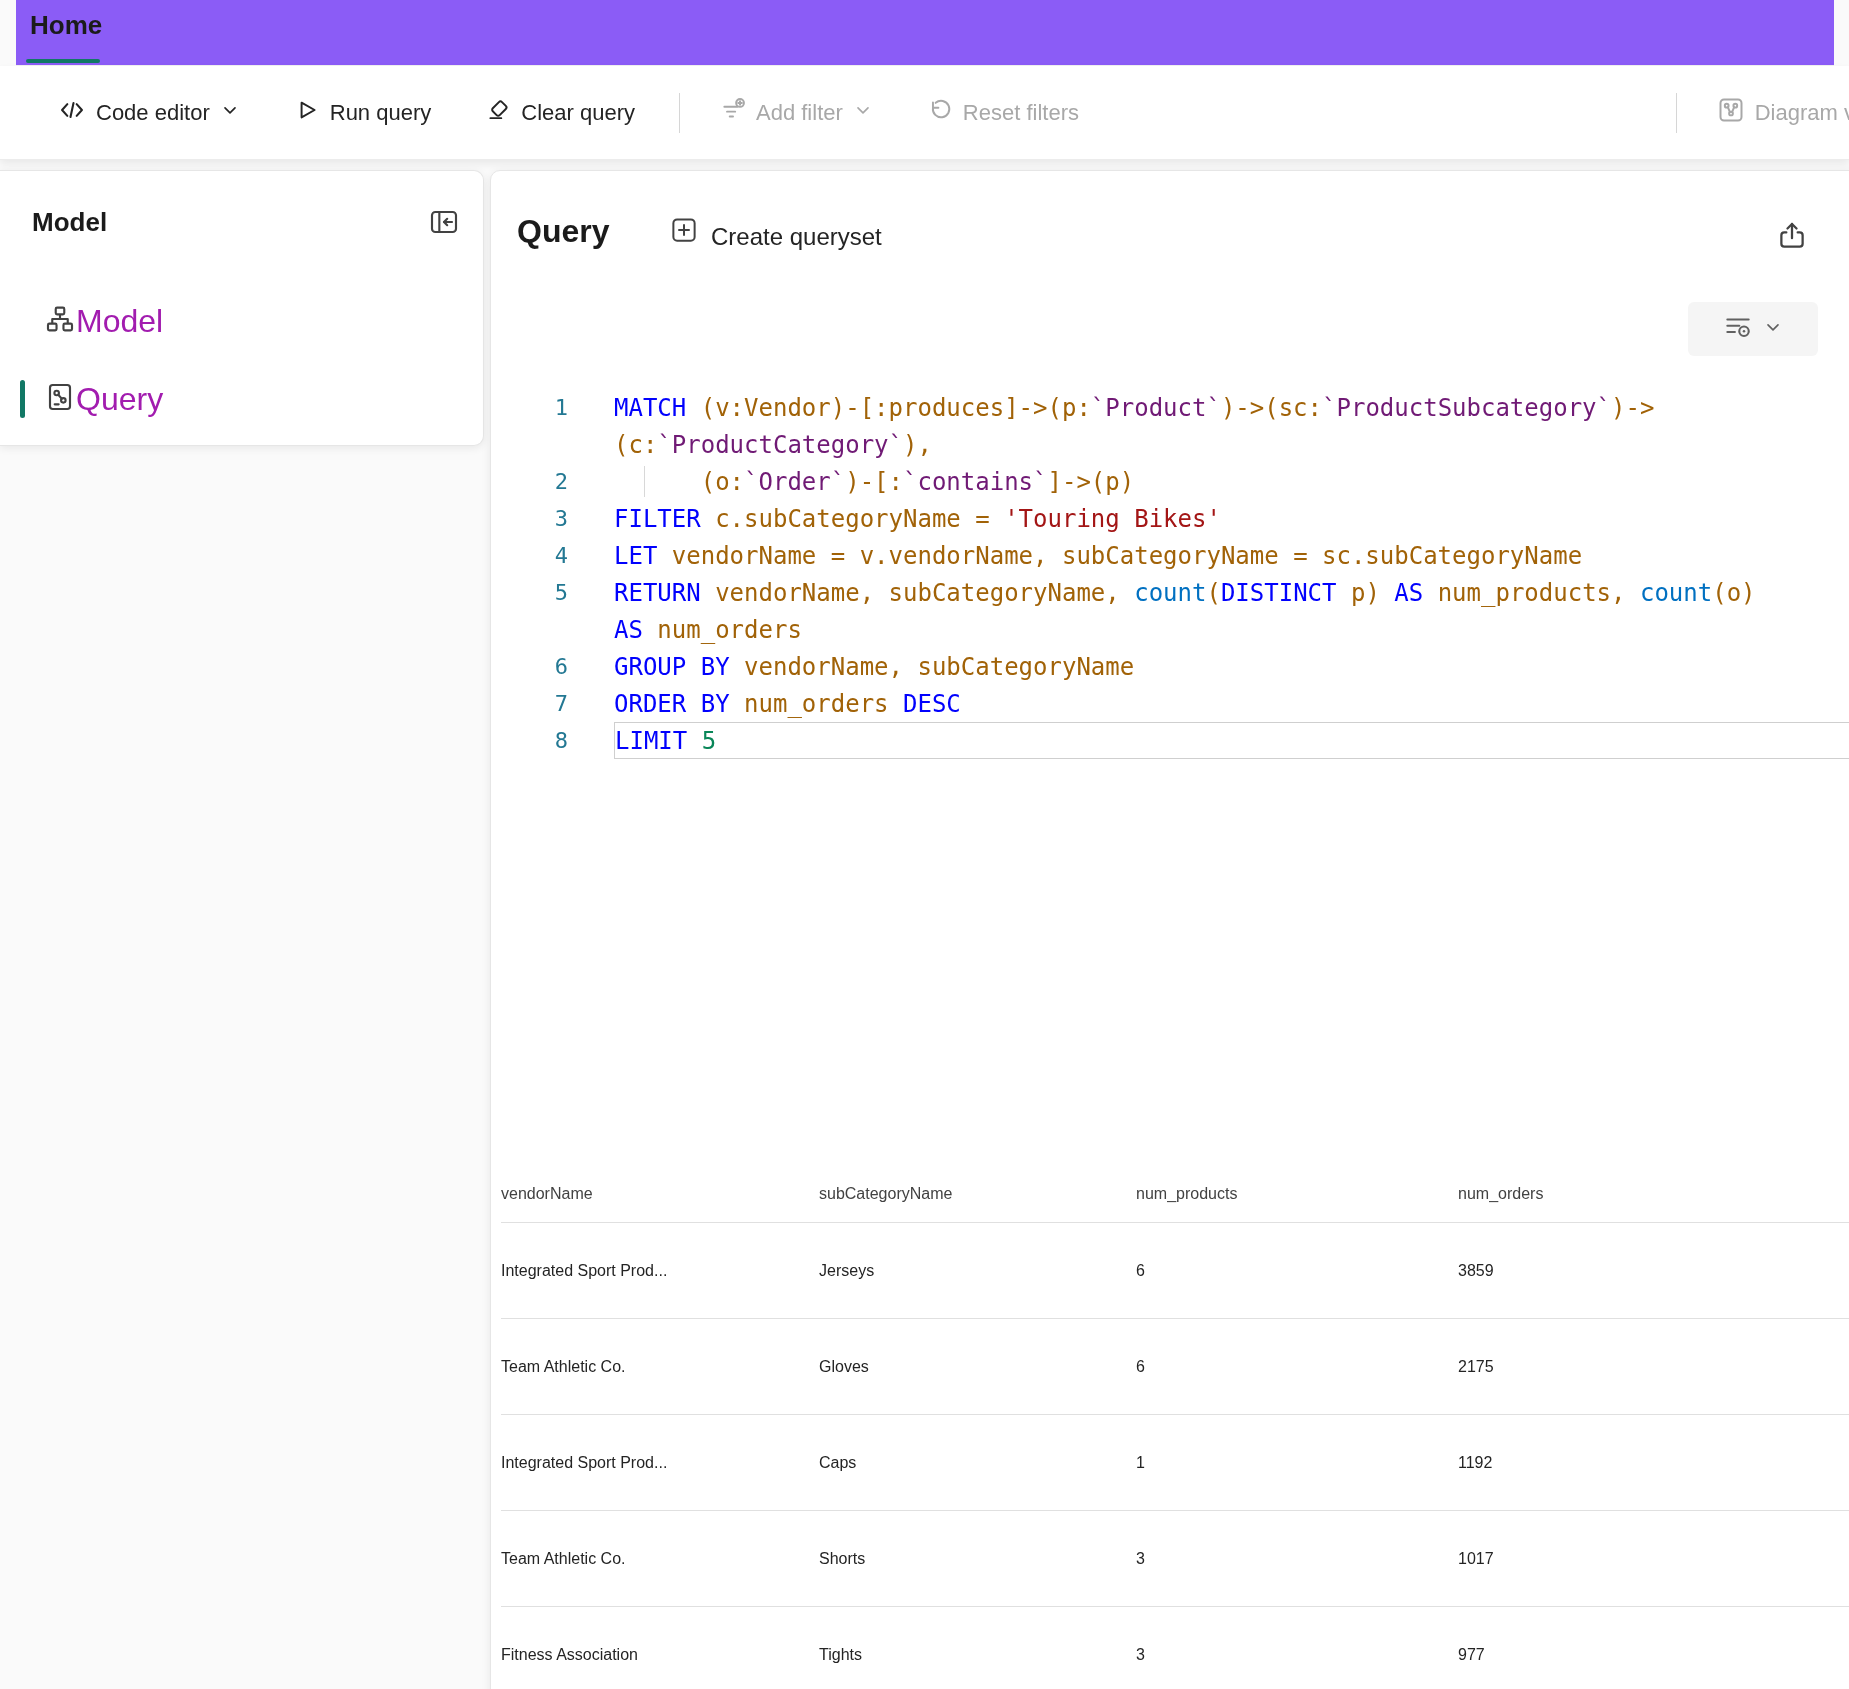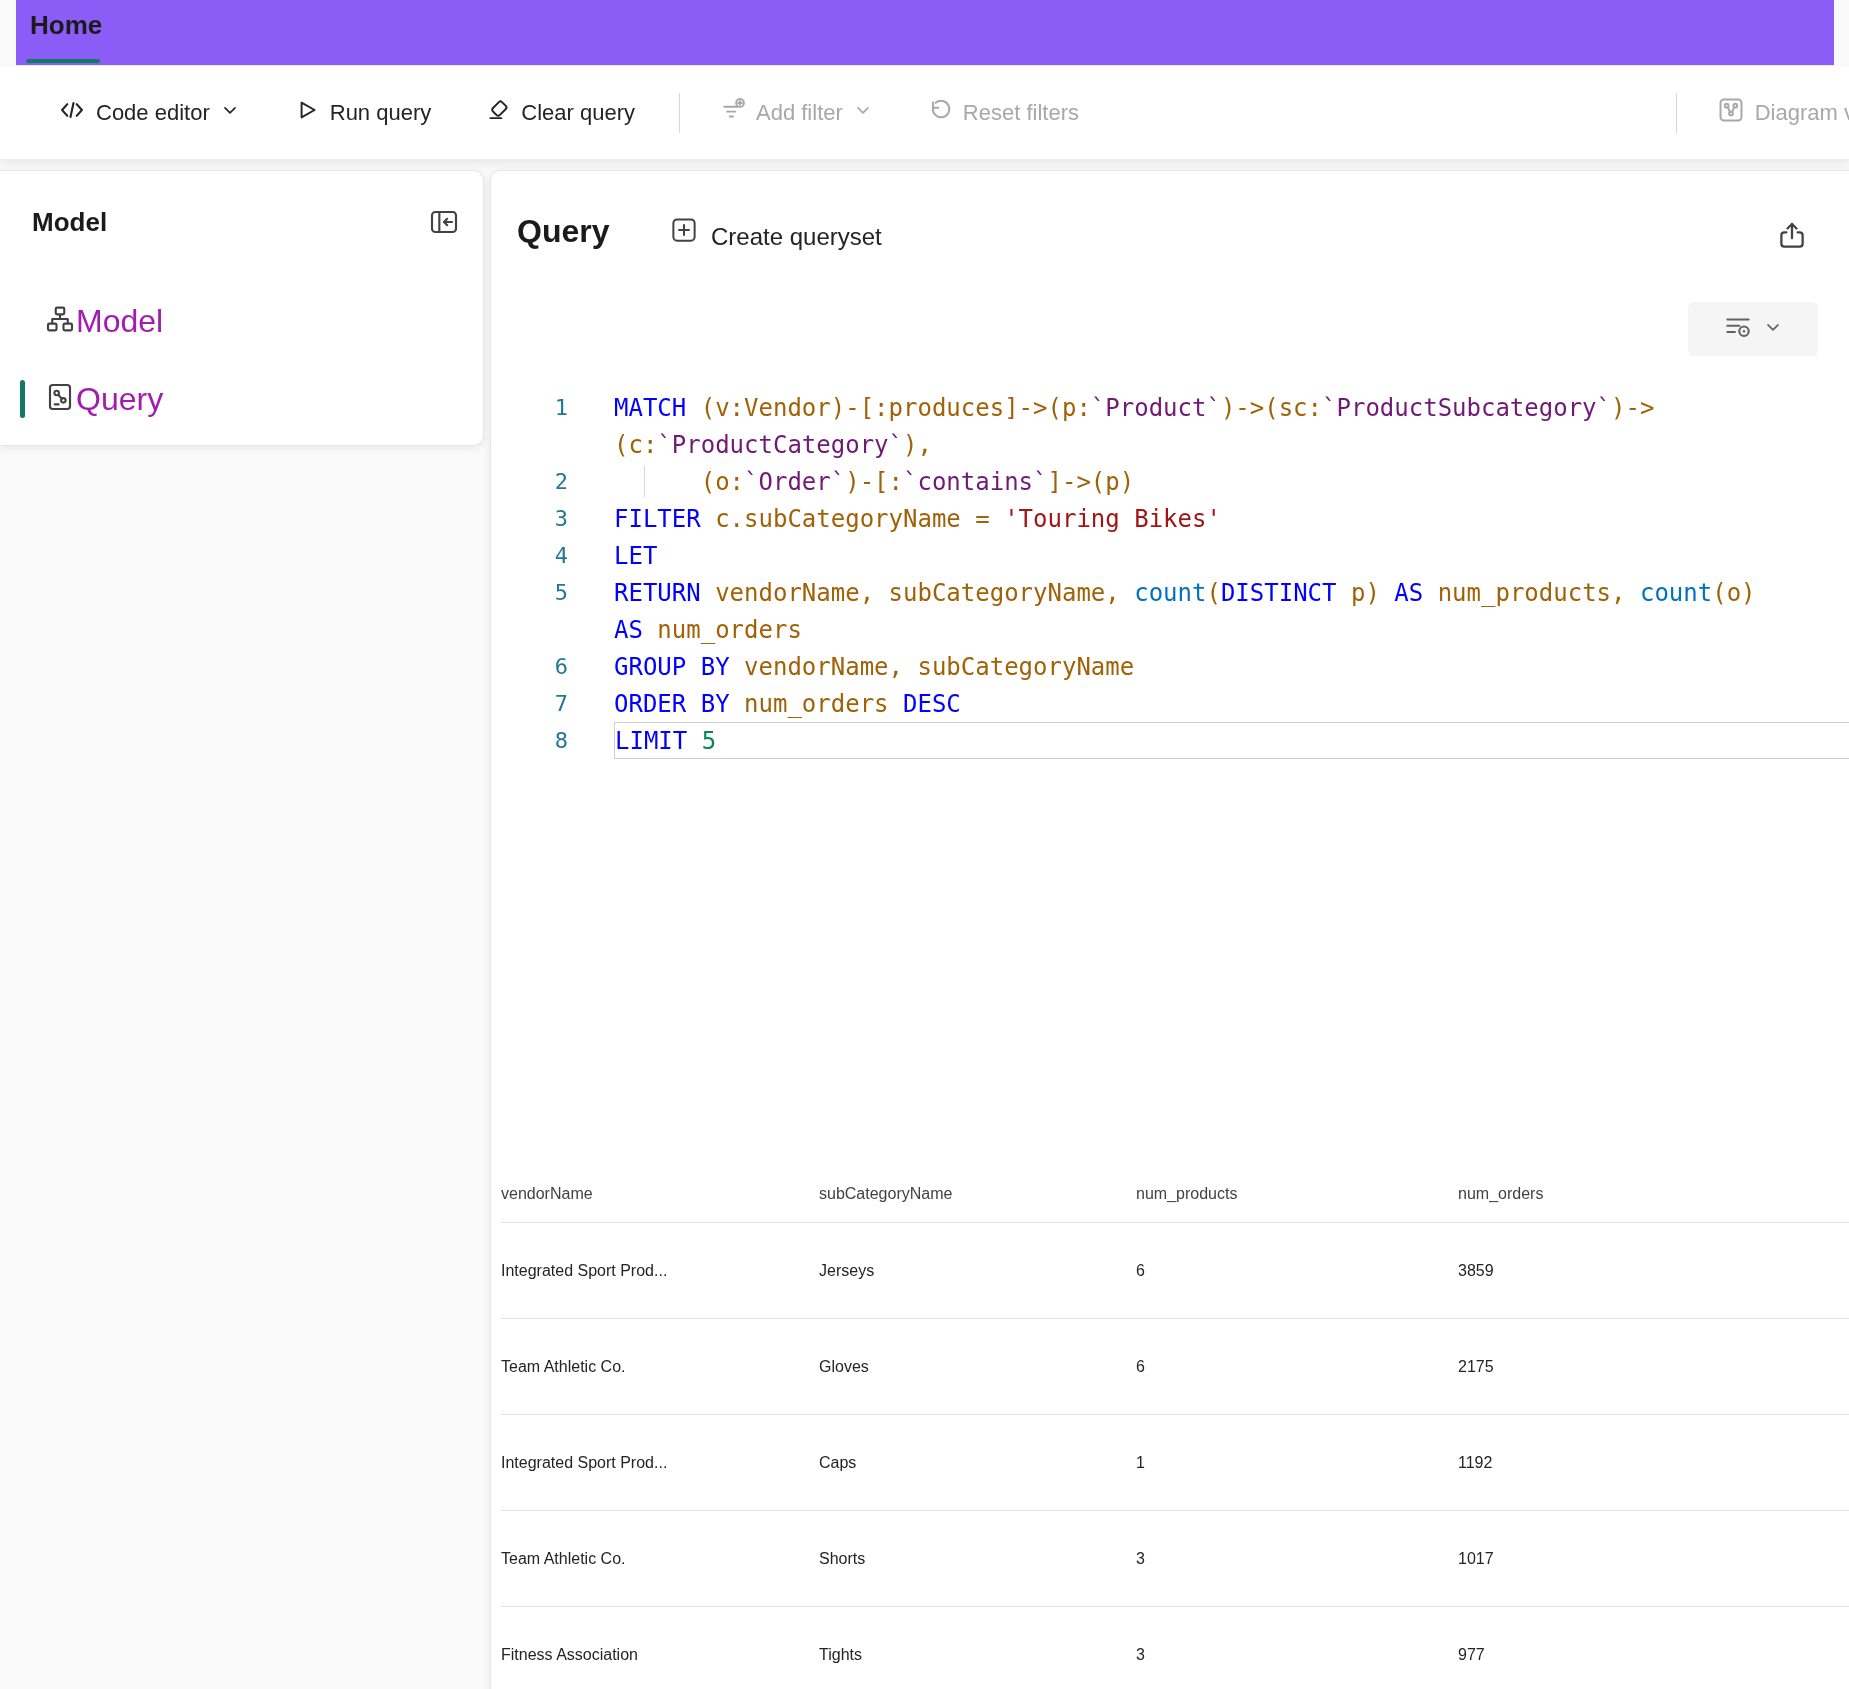--- a/index.html
+++ b/index.html
@@ -266,21 +266,21 @@
       <div class="ed-line">
         <div class="gutter">2</div>
         <div class="code"><span class="indent-guide"></span><span class="seg-p">      (o:</span><span class="seg-t">`Order`</span><span class="seg-p">)-[:</span><span class="seg-t">`contains`</span><span class="seg-p">]-&gt;(p)</span></div>
       </div>
       <div class="ed-line">
         <div class="gutter">3</div>
         <div class="code"><span class="seg-k">FILTER</span><span class="seg-p"> c.subCategoryName = </span><span class="seg-s">'Touring Bikes'</span></div>
       </div>
       <div class="ed-line">
         <div class="gutter">4</div>
-        <div class="code"><span class="seg-k">LET</span></div>
+        <div class="code"><span class="seg-k">LET</span><span class="seg-p"> vendorName = v.vendorName, subCategoryName = sc.subCategoryName</span></div>
       </div>
       <div class="ed-line">
         <div class="gutter">5</div>
         <div class="code"><span class="seg-k">RETURN</span><span class="seg-p"> vendorName, subCategoryName, </span><span class="seg-f">count</span><span class="seg-p">(</span><span class="seg-k">DISTINCT</span><span class="seg-p"> p) </span><span class="seg-k">AS</span><span class="seg-p"> num_products, </span><span class="seg-f">count</span><span class="seg-p">(o)</span></div>
       </div>
       <div class="ed-line">
         <div class="gutter"></div>
         <div class="code"><span class="seg-k">AS</span><span class="seg-p"> num_orders</span></div>
       </div>
       <div class="ed-line">

